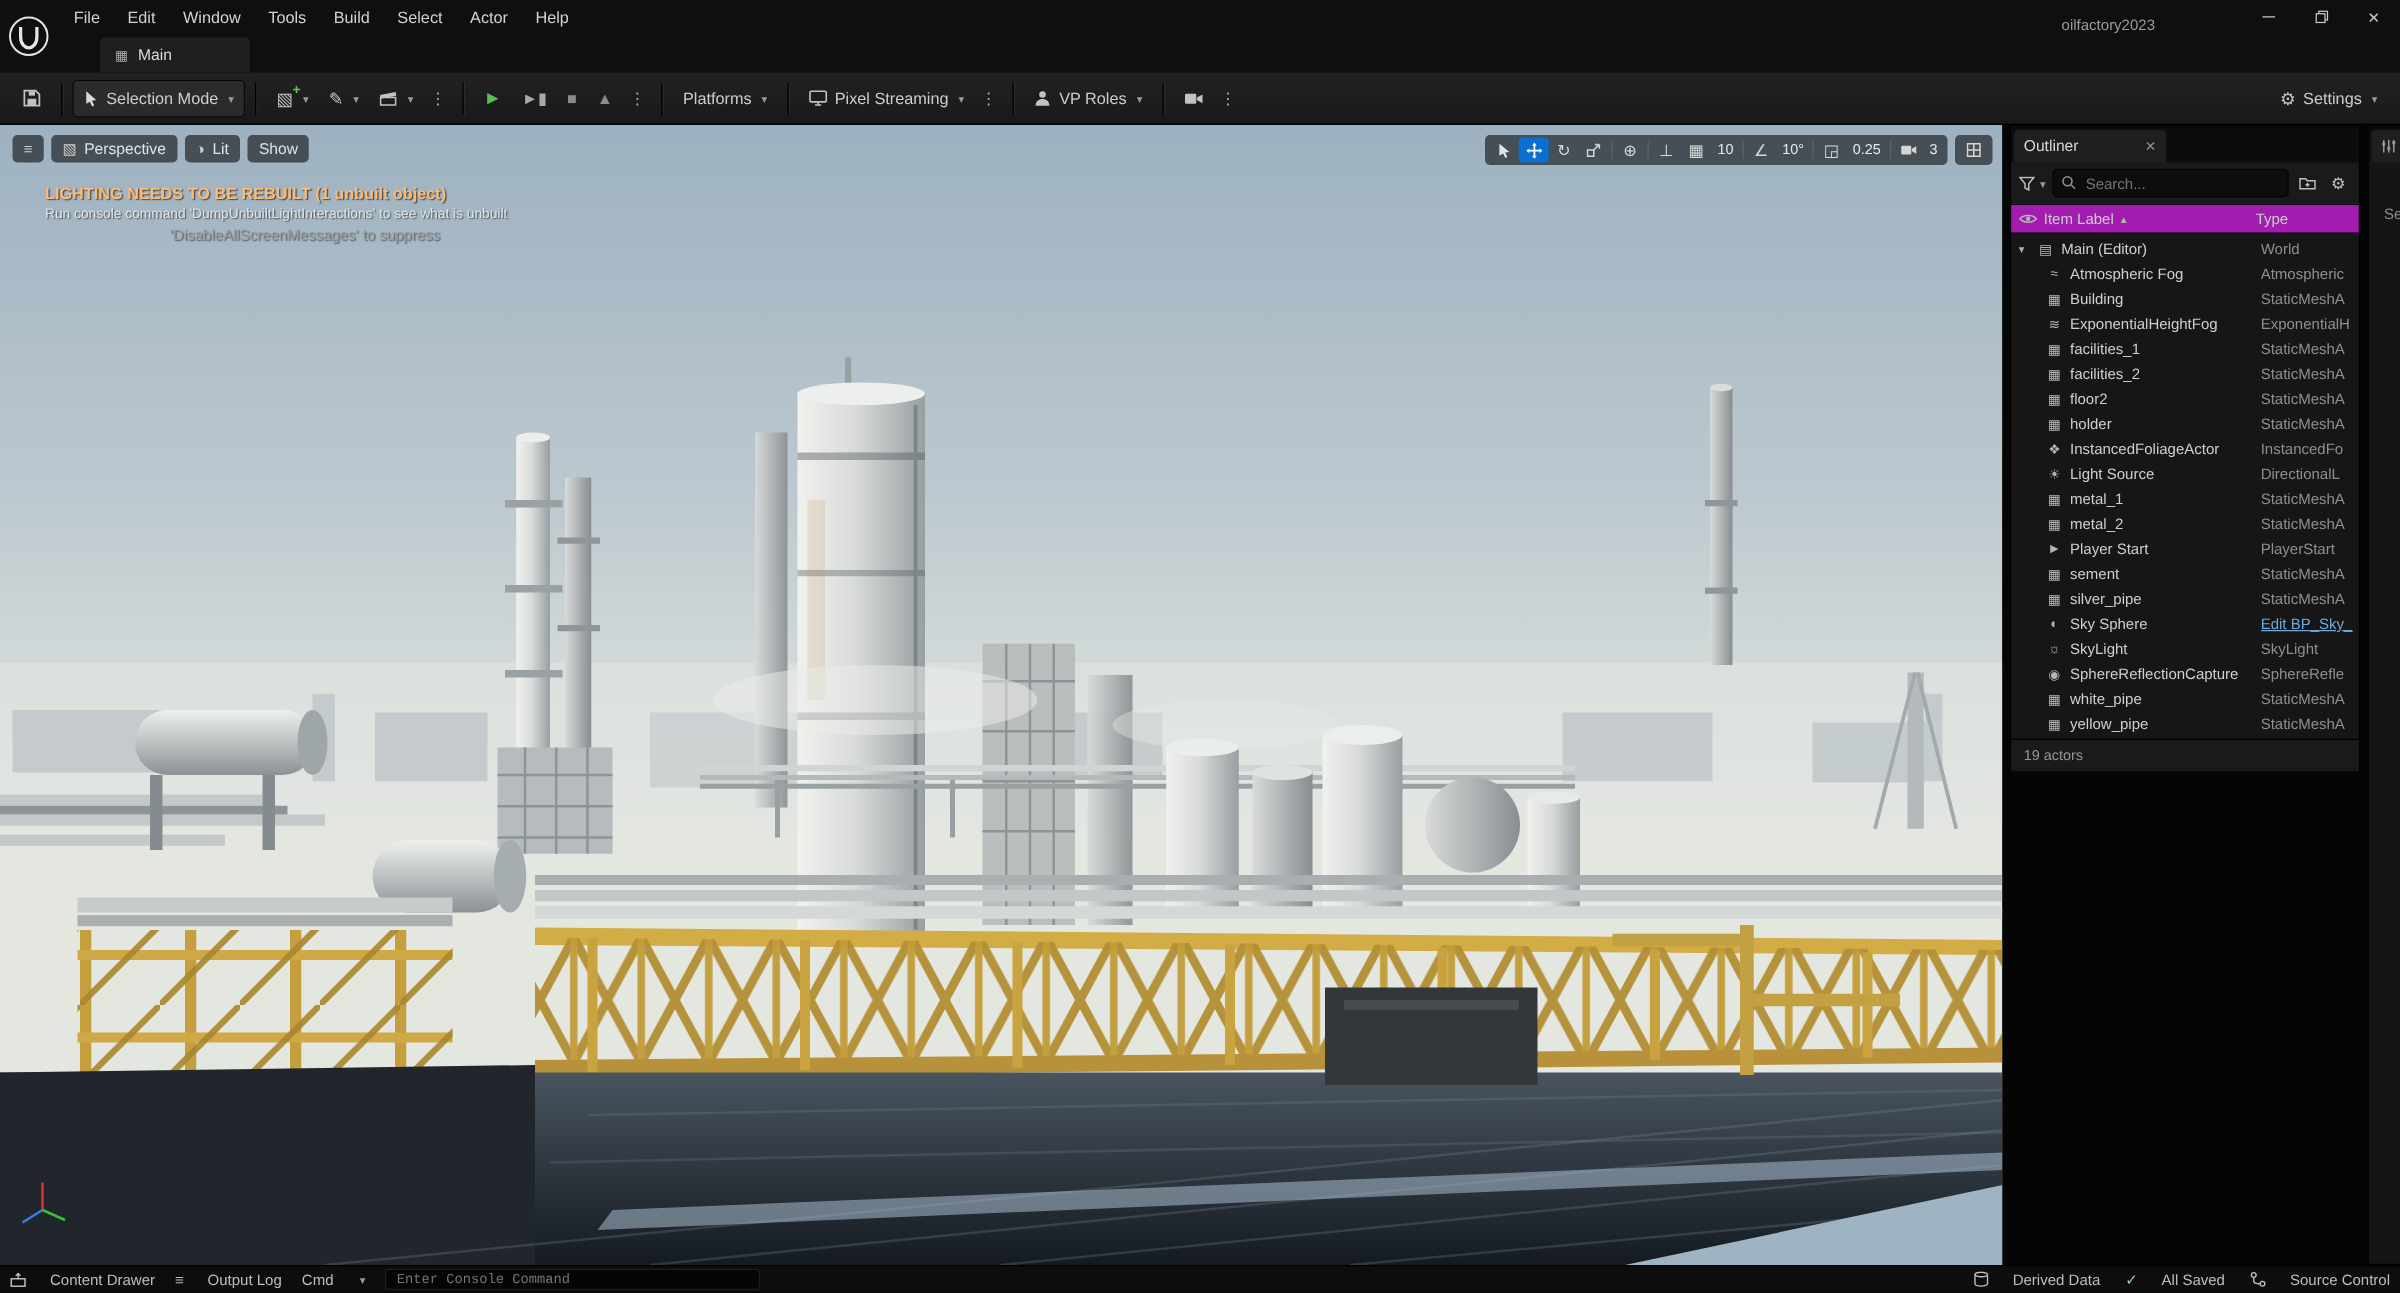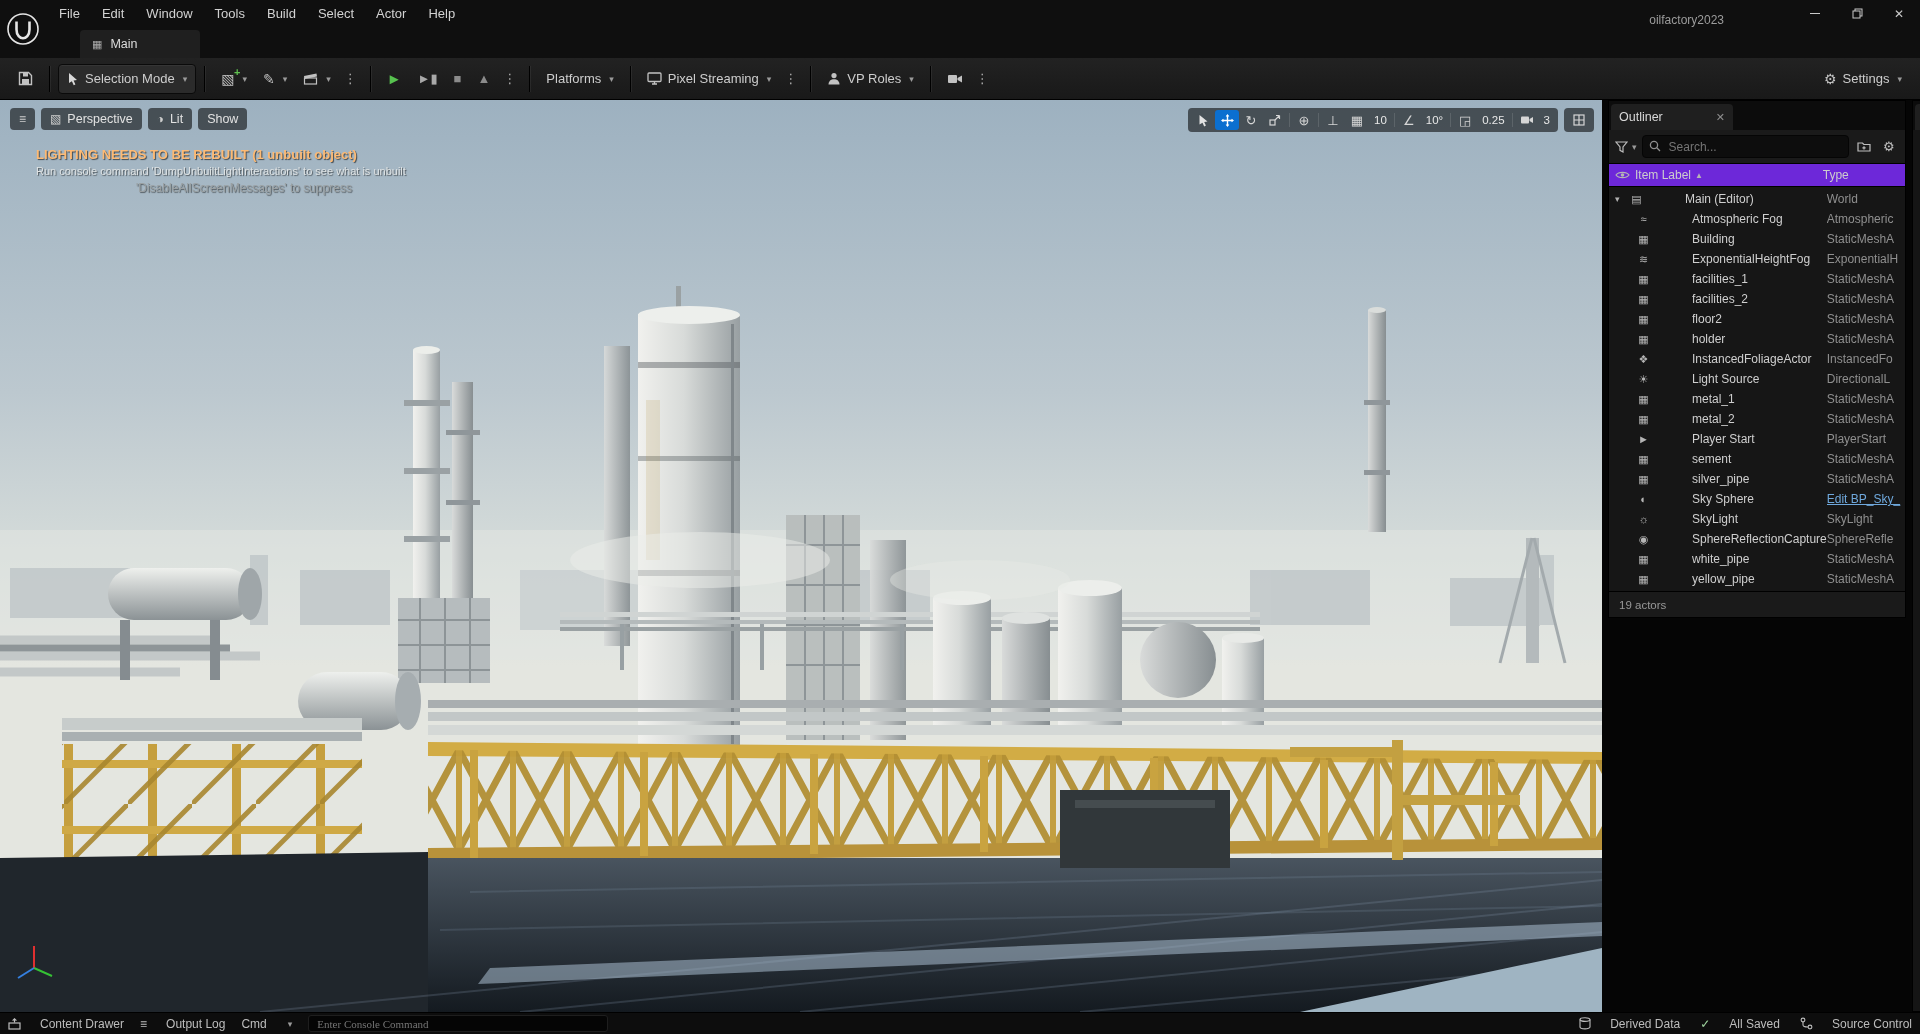--- a/index.html
+++ b/index.html
@@ -62,39 +62,39 @@
   .outliner-panel{height:518px;flex:none;}
   .details-panel{flex:1;}
   .panel-tabbar{height:29px;background:#0c0c0c;display:flex;align-items:flex-end;flex:none;}
   .panel-tab{display:flex;align-items:center;gap:7px;background:#1f1f1f;padding:0 8px;height:26px;min-width:122px;font-size:12.5px;color:#d8d8d8;border-radius:4px 4px 0 0;margin-left:2px;}
   .panel-tab .close{margin-left:auto;color:#8e8e8e;font-size:11px;}
   .ol-toolbar{display:flex;align-items:center;gap:5px;padding:5px 6px;background:#1a1a1a;flex:none;}
   .icon-btn{display:flex;align-items:center;justify-content:center;min-width:20px;height:22px;color:#bdbdbd;gap:2px;}
   .searchbox{position:relative;flex:1;}
   .searchbox input{width:100%;height:23px;background:#0d0d0d;border:1px solid #050505;border-radius:4px;color:#cfcfcf;font-size:12px;padding:0 6px 0 26px;}
   .searchbox svg{position:absolute;left:7px;top:5px;}
-  .ol-colheader{display:flex;align-items:center;height:24px;background:#6d28d9;border-top:1px solid #000;border-bottom:1px solid #000;font-size:12px;color:#cdcdcd;padding:0 4px;flex:none;}
+  .ol-colheader{display:flex;align-items:center;height:24px;background:#a21caf;border-top:1px solid #000;border-bottom:1px solid #000;font-size:12px;color:#cdcdcd;padding:0 4px;flex:none;}
   .sort-ico{font-size:8px;color:#b5b5b5;margin-left:4px;}
   .colspacer{flex:1;}
   .type-col{width:78px;flex:none;}
   .ol-rows{flex:1;background:#161616;padding-top:2px;overflow:hidden;}
   .olrow{display:flex;align-items:center;height:20px;padding-left:26px;font-size:12px;color:#cfcfcf;}
   .olrow.root{padding-left:6px;}
   .caret{width:13px;font-size:9px;color:#b0b0b0;flex:none;}
   .olicon{width:17px;text-align:center;font-size:11px;color:#b5b5b5;margin-right:4px;flex:none;}
-  .ollabel{flex:1;white-space:nowrap;overflow:hidden;min-width:0;margin-left:36px;}
+  .ollabel{flex:1;white-space:nowrap;overflow:hidden;min-width:0;}
   .oltype{width:78px;flex:none;white-space:nowrap;overflow:hidden;color:#8f8f8f;}
   .oltype.link{color:#6fa8dc;text-decoration:underline;}
   .ol-footer{height:26px;display:flex;align-items:center;background:#1a1a1a;border-top:1px solid #000;font-size:11.5px;color:#989898;padding-left:10px;flex:none;}
   .details-empty{margin-top:34px;text-align:center;font-size:12px;color:#8b8b8b;}
 
   
   .statusbar{height:22px;flex:none;background:#0d0d0d;border-top:1px solid #000;display:flex;align-items:center;padding:0 8px;gap:16px;font-size:12px;color:#bdbdbd;}
   .sb-item{display:flex;align-items:center;gap:19px;white-space:nowrap;}
-  .console-input{width:300px;height:17px;background:#050505;border:1px solid #1e1e1e;border-radius:3px;color:#bdbdbd;font-family:Liberation Serif, serif;font-size:11px;padding:0 8px;}
+  .console-input{width:300px;height:17px;background:#050505;border:1px solid #1e1e1e;border-radius:3px;color:#bdbdbd;font-family:Liberation Mono, monospace;font-size:11px;padding:0 8px;}
   .sb-right{margin-left:auto;display:flex;gap:20px;}
   .check{color:#9fd49f;font-size:12px;}
 </style>
 </head>
 <body>
 
 <div class="app">
 
   <header class="titlebar">
     <div class="logo-wrap">

